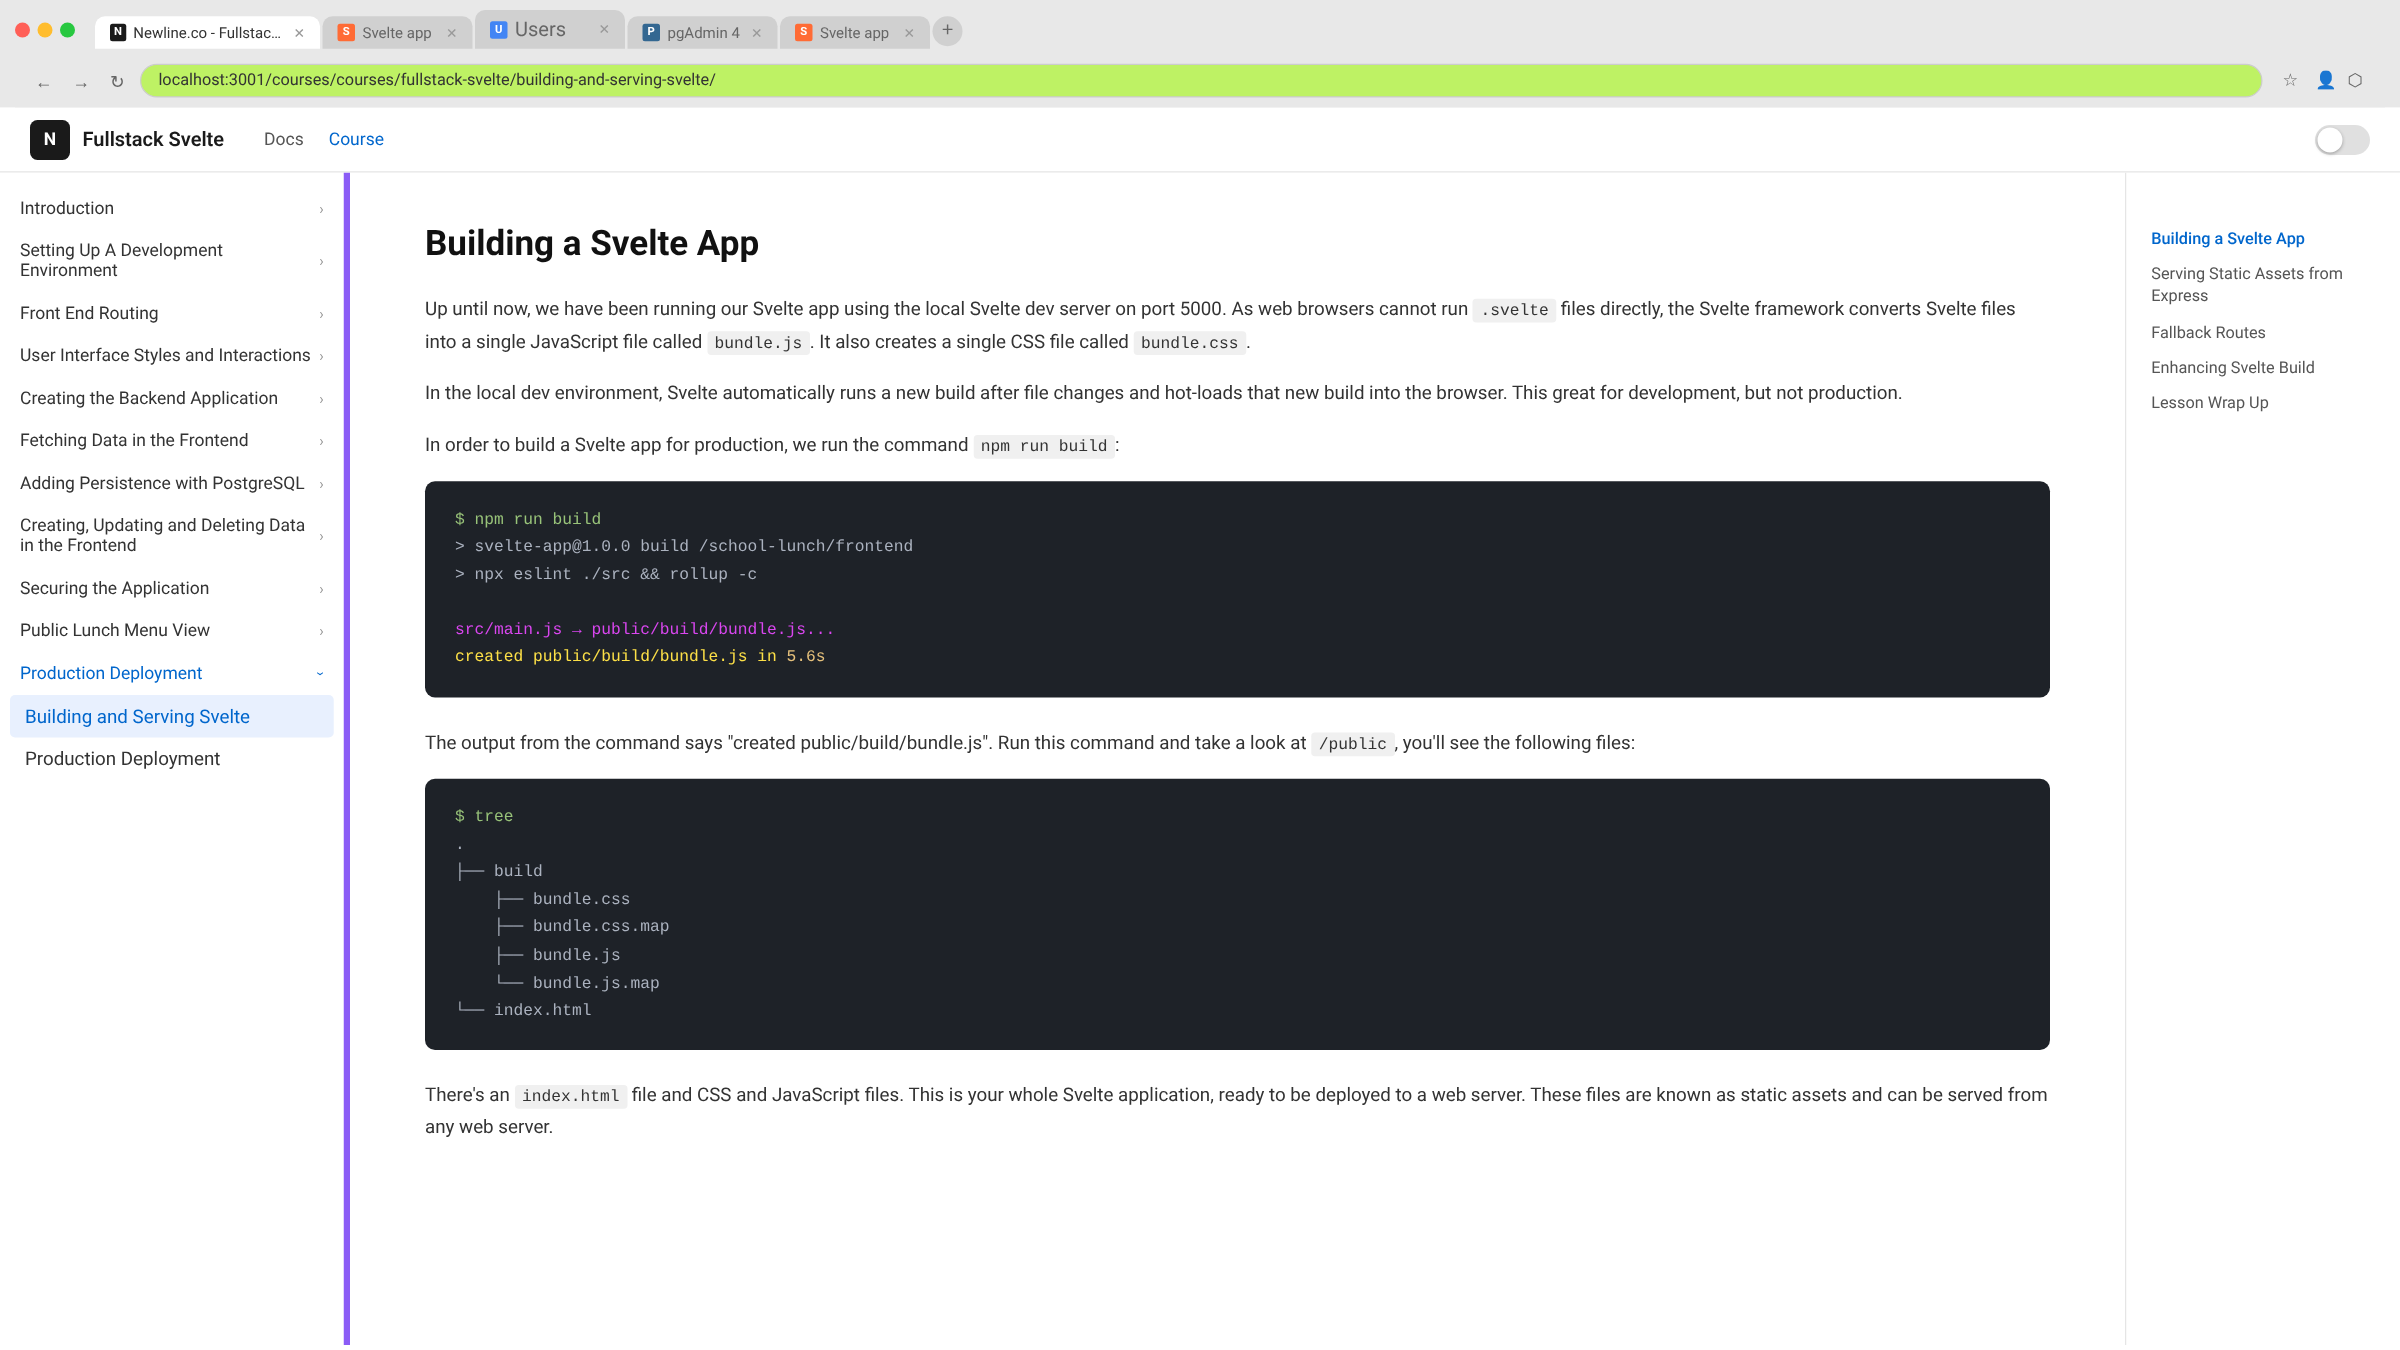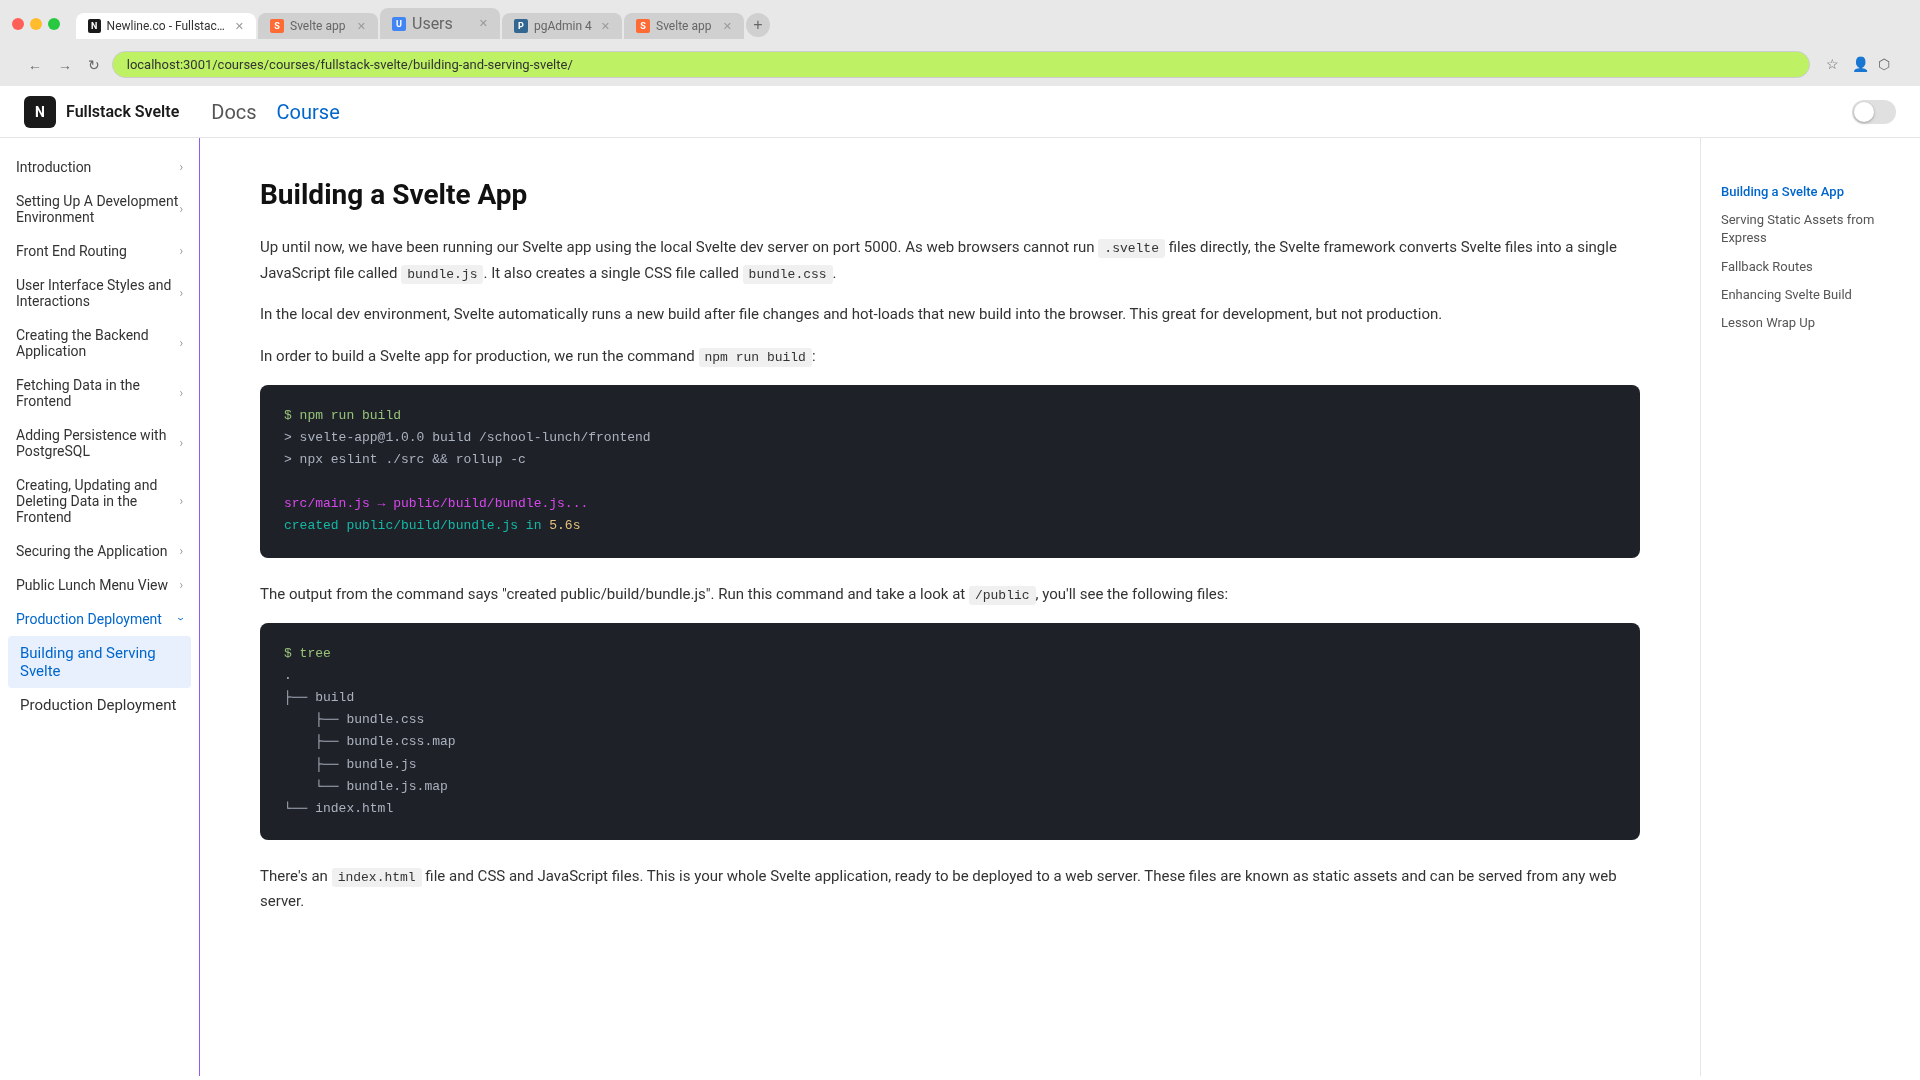--- a/index.html
+++ b/index.html
@@ -31,30 +31,30 @@
 
     
     .app-container { display: flex; flex-direction: column; height: calc(1080px - 90px); overflow: hidden; }
 
     
     .top-nav { display: flex; align-items: center; padding: 0 24px; height: 52px; border-bottom: 1px solid #e5e5e5; background: #fff; }
     .brand { display: flex; align-items: center; gap: 10px; margin-right: 32px; }
     .brand-logo { width: 32px; height: 32px; background: #1a1a1a; border-radius: 6px; display: flex; align-items: center; justify-content: center; color: #fff; font-size: 14px; font-weight: bold; }
     .brand-name { font-weight: 600; font-size: 16px; }
     .nav-links { display: flex; gap: 20px; }
-    .nav-link { font-size: 20px; color: #555; text-decoration: none; padding: 4px 0; cursor: pointer; }
+    .nav-link { font-size: 14px; color: #555; text-decoration: none; padding: 4px 0; cursor: pointer; }
     .nav-link.active { color: #0066cc; }
     .toggle-switch { margin-left: auto; width: 44px; height: 24px; background: #e0e0e0; border-radius: 12px; cursor: pointer; position: relative; }
     .toggle-thumb { width: 20px; height: 20px; background: #fff; border-radius: 50%; position: absolute; top: 2px; left: 2px; box-shadow: 0 1px 3px rgba(0,0,0,0.3); }
 
     
     .main-layout { display: flex; flex: 1; overflow: hidden; }
 
     
-    .sidebar { width: 200px; border-right: 1px solid #8b5cf6; overflow-y: auto; padding: 12px 0; flex-shrink: 0; }
+    .sidebar { width: 280px; border-right: 5px solid #8b5cf6; overflow-y: auto; padding: 12px 0; flex-shrink: 0; }
     .sidebar-item { display: flex; align-items: center; justify-content: space-between; padding: 9px 16px; cursor: pointer; font-size: 14px; color: #333; }
     .sidebar-item .chevron { color: #999; font-size: 12px; }
     .sidebar-item.active { color: #0066cc; }
     .sidebar-item.expanded > .chevron { transform: rotate(90deg); }
     .sidebar-submenu { padding-left: 0; }
     .sidebar-subitem { display: flex; align-items: center; padding: 8px 16px 8px 20px; cursor: pointer; font-size: 15px; color: #333; }
     .sidebar-subitem.active { background: #e8f0fe; color: #0066cc; border-radius: 4px; margin: 0 8px; padding: 8px 12px; }
 
     
     .content-area { flex: 1; overflow-y: auto; padding: 40px 60px; }
@@ -209,21 +209,21 @@
       <p>
         <span>In order to build a Svelte app for production, we run the command </span><code class="inline">npm run build</code><span>:</span>
       </p>
 
       <div class="code-block">
         <div><span style="color:#98c379;">$ npm run build</span></div>
         <div><span style="color:#abb2bf;">&gt; svelte-app@1.0.0 build /school-lunch/frontend</span></div>
         <div><span style="color:#abb2bf;">&gt; npx eslint ./src &amp;&amp; rollup -c</span></div>
         <div>&nbsp;</div>
         <div><span style="color:#d946ef;">src/main.js → public/build/bundle.js...</span></div>
-        <div><span style="color:#14b8a6;">created public/build/bundle.js in </span><span style="color:#e5c07b;">5.6s</span></div>
+        <div><span style="color:#fde047;">created public/build/bundle.js in </span><span style="color:#e5c07b;">5.6s</span></div>
       </div>
 
       <p>
         <span>The output from the command says "created public/build/bundle.js". Run this command and take a look at </span><code class="inline">/public</code><span>, you'll see the following files:</span>
       </p>
 
       <div class="code-block">
         <div><span style="color:#98c379;">$ tree</span></div>
         <div>.</div>
         <div>├── build</div>

